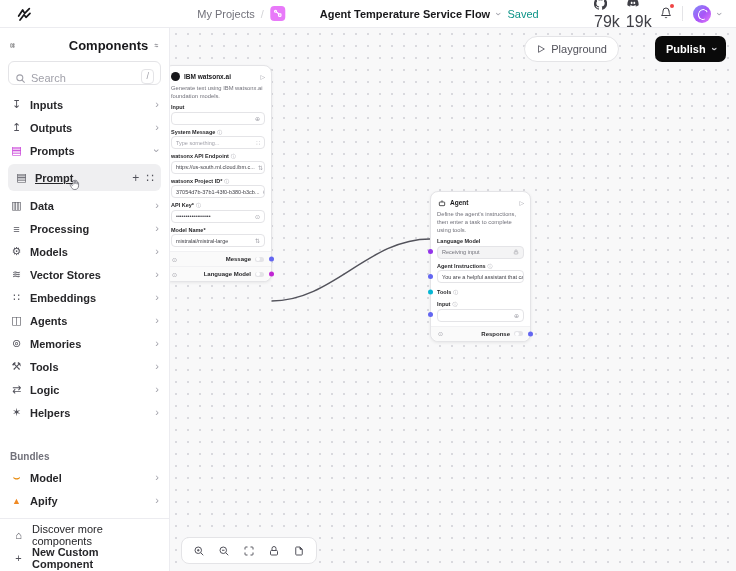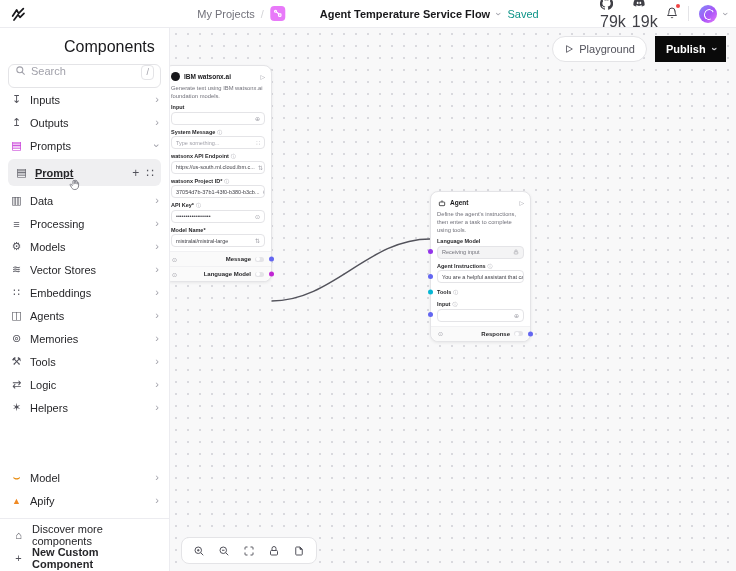--- a/index.html
+++ b/index.html
@@ -1,19 +1,19 @@
 <!DOCTYPE html>
 <html><head>
 <meta charset="utf-8">
 <style>
   * { margin:0; padding:0; box-sizing:border-box; }
   html,body { width:736px; height:571px; overflow:hidden; font-family:"Liberation Sans","DejaVu Sans",sans-serif; background:#fff; color:#18181b; }
 
   
-  .header { height:28px; display:flex; align-items:center; justify-content:space-between; padding:0 10px; background:#fff; border-bottom:1px solid #ececf0; position:relative; z-index:40; }
+  .header { height:28px; display:flex; align-items:center; justify-content:space-between; padding:0 16px; background:#fff; border-bottom:1px solid #ececf0; position:relative; z-index:40; }
   .h-left,.h-right,.h-center { display:flex; align-items:center; gap:6px; }
   .h-center { position:absolute; left:50%; transform:translateX(-50%); }
   .crumb { font-size:11px; color:#71717a; }
   .crumb-sep { font-size:11px; color:#d4d4d8; }
   .flow-icon { width:15px; height:15px; border-radius:4px; background:#e879f9; display:flex; align-items:center; justify-content:center; }
   .flow-name { font-size:11px; font-weight:700; color:#18181b;margin-left:29px; }
   .caret-down { display:inline-block; color:#a1a1aa; font-size:10px; transform:rotate(90deg); line-height:1; }
   .saved { font-size:11px; color:#0d9488; margin-left:2px; }
   .stat { display:flex; gap:3px; font-size:16px; color:#3f3f46;flex-direction:column; }
   .bell-wrap { position:relative; margin-left:2px; }
@@ -22,46 +22,46 @@
   .avatar { width:18px; height:18px; border-radius:50%; background:linear-gradient(135deg,#818cf8 0%,#a855f7 55%,#e879f9 100%); position:relative; }
   .avatar::after { content:""; position:absolute; left:5px; top:4px; width:8px; height:9px; border:1.6px solid #fff; border-right-color:transparent; border-radius:50%; transform:rotate(20deg); }
 
   
   .main { display:flex; height:543px; }
   .sidebar { width:170px; background:#fff; border-right:1px solid #ececf0; display:flex; flex-direction:column; padding:6px 8px 0; position:relative; z-index:30; }
   .canvas { flex:1; position:relative; background:#f8f8f9; background-image:radial-gradient(circle,#d9d9de 0.9px,transparent 0.9px); background-size:12px 12px; overflow:hidden; }
 
   
   .sb-head { display:flex; align-items:center; gap:6px; padding:4px 2px 8px; }
-  .sb-title { font-size:16px; font-weight:400; flex:1;margin-left:48px; }
-  .search { height:24px; border:1px solid #e4e4e7; border-radius:6px; display:flex; align-items:flex-start; gap:5px; padding:0 6px; background:#fff; }
+  .sb-title { font-size:13px; font-weight:700; flex:1;margin-left:48px; }
+  .search { height:24px; border:1px solid #e4e4e7; border-radius:6px; display:flex; align-items:flex-end; gap:5px; padding:0 6px; margin-bottom:8px; background:#fff; }
   .search-ph { flex:1; font-size:11px; color:#a1a1aa; }
   .kbd { font-size:9px; color:#a1a1aa; border:1px solid #e4e4e7; border-radius:4px; padding:0 4px; line-height:13px; }
   .nav-row { height:23px; display:flex; align-items:center; gap:7px; padding:0 2px; font-size:11px; color:#3f3f46; cursor:pointer; }
   .nv-ico { width:13px; text-align:center; font-size:11px; color:#52525b; }
-  .nv-label { flex:1; font-weight:400; color:#27272a; }
+  .nv-label { flex:1; font-weight:700; color:#27272a; }
   .chev { color:#a1a1aa; font-size:11px; line-height:1; }
   .chev.down { display:inline-block; transform:rotate(90deg); }
   .prompt-row { height:27px; margin:2px 0 3px; background:#efeff1; border-radius:6px; display:flex; align-items:center; gap:7px; padding:0 7px; font-size:11px; }
   .prompt-row .nv-label { font-weight:600;text-decoration:underline; }
   .mini-btn { color:#52525b; font-size:12px; line-height:1; }
   .bundles { margin-top:auto; }
   .bundles-label { font-size:10px; color:#71717a; font-weight:600; padding:6px 2px 4px; }
   .sb-footer { border-top:1px solid #ececf0; margin:6px -8px 0; padding:4px 10px 2px; }
   .sb-footer .nav-row { color:#3f3f46; }
   .aws-ico { color:#e88b0e; font-weight:700; }
   .apify-ico { color:#f08a24; font-size:9px; }
 
   
   .hand-cursor { position:absolute; left:68px; top:177px; z-index:60; pointer-events:none; }
 
   
   .top-actions { position:absolute; top:8px; right:10px; display:flex; gap:8px; z-index:20; }
   .btn-playground { height:26px; background:#fff; border:1px solid #e4e4e7; border-radius:13px; display:flex; align-items:center; gap:5px; padding:0 11px; font-size:11px; color:#52525b; cursor:pointer; }
-  .btn-publish { height:26px; background:#0a0a0a; border-radius:0; display:flex; align-items:center; gap:6px; padding:0 11px; font-size:11px; font-weight:700; color:#fff; cursor:pointer; }
+  .btn-publish { height:26px; background:#0a0a0a; border-radius:7px; display:flex; align-items:center; gap:6px; padding:0 11px; font-size:11px; font-weight:700; color:#fff; cursor:pointer;margin-left:28px; }
   .btn-publish .caret-down { color:#d4d4d8; }
 
   
   .zoom-bar { position:absolute; left:11px; top:509px; height:27px; background:#fff; border:1px solid #e4e4e7; border-radius:8px; display:flex; align-items:center; gap:13px; padding:0 11px; z-index:20; }
   .zb-ico { display:flex; align-items:center; cursor:pointer; }
 
   
   .node { position:absolute; background:#fff; border:1px solid #e4e4e7; border-radius:8px; box-shadow:0 1px 3px rgba(0,0,0,.07); padding:6px 6px 0; }
   .node-watsonx { left:-6px; top:37px; width:108px; }
   .node-agent { left:260px; top:163px; width:101px; }
@@ -240,20 +240,21 @@
       <span class="nv-label">Logic</span>
       <span class="chev">›</span>
     </div>
     <div class="nav-row">
       <span class="nv-ico">✶</span>
       <span class="nv-label">Helpers</span>
       <span class="chev">›</span>
     </div>
 
     <div class="bundles">
+      <div class="bundles-label">Bundles</div>
       <div class="nav-row">
         <span class="nv-ico aws-ico">⌣</span>
         <span class="nv-label">Model</span>
         <span class="chev">›</span>
       </div>
       <div class="nav-row">
         <span class="nv-ico apify-ico">▲</span>
         <span class="nv-label">Apify</span>
         <span class="chev">›</span>
       </div>

